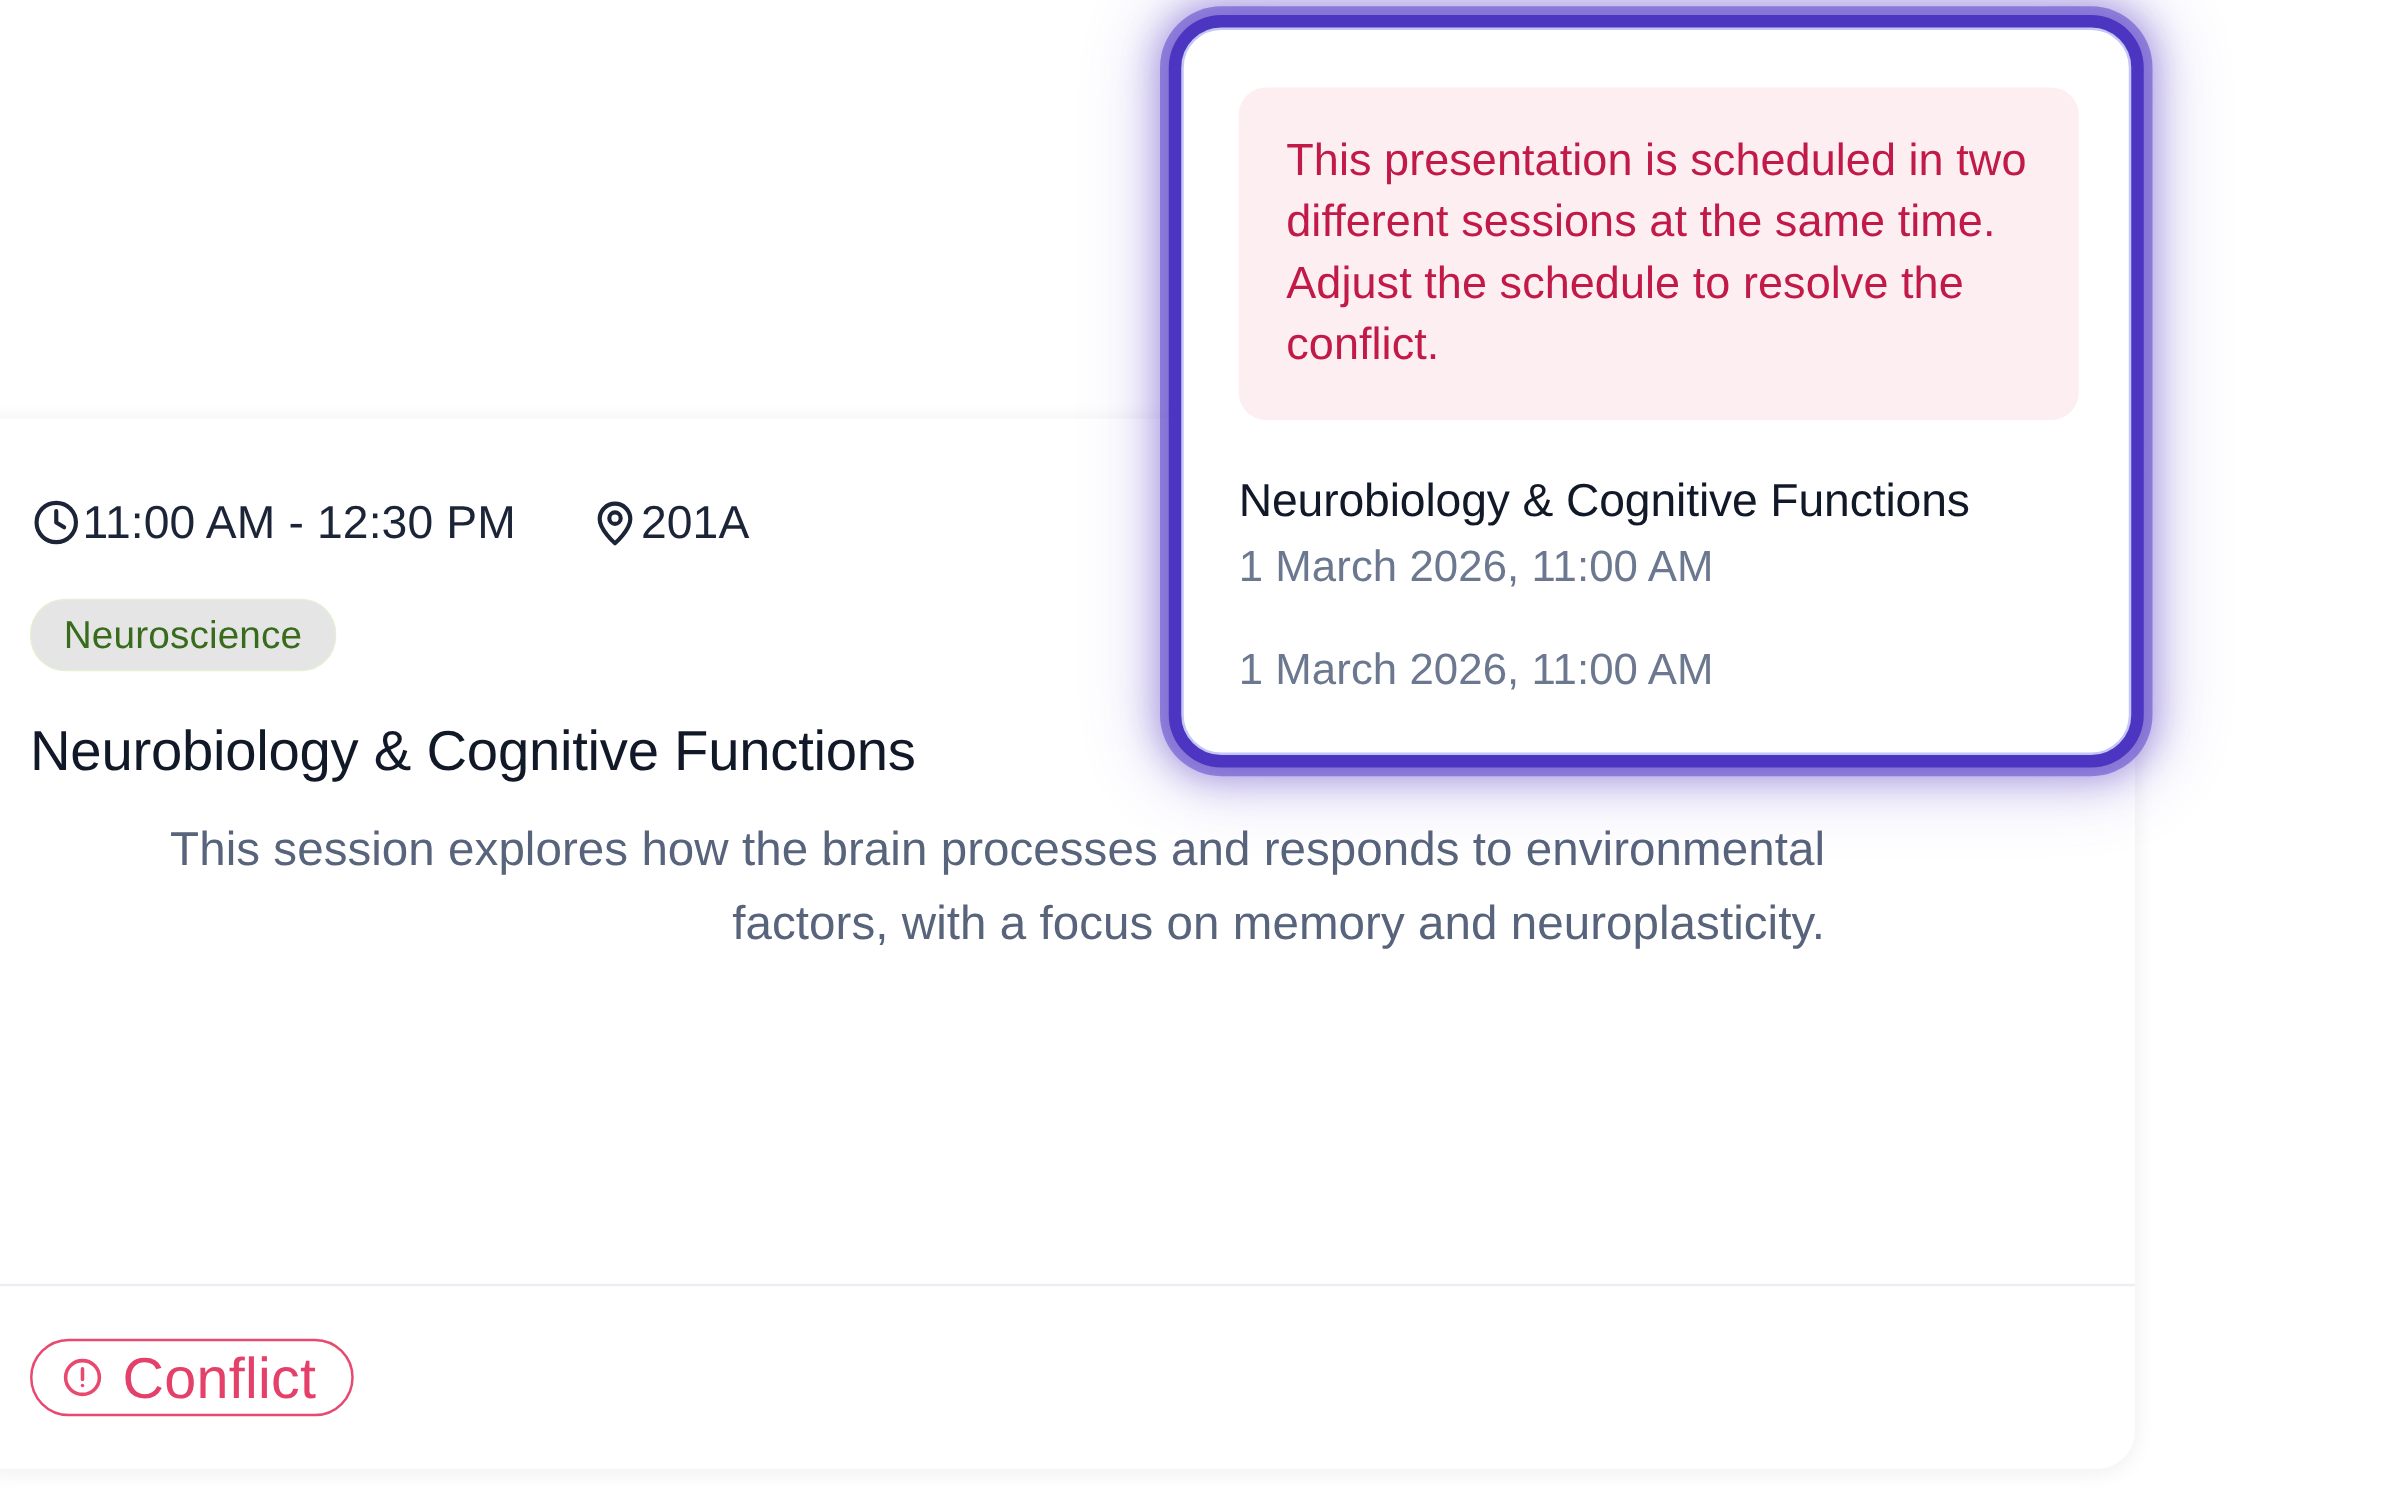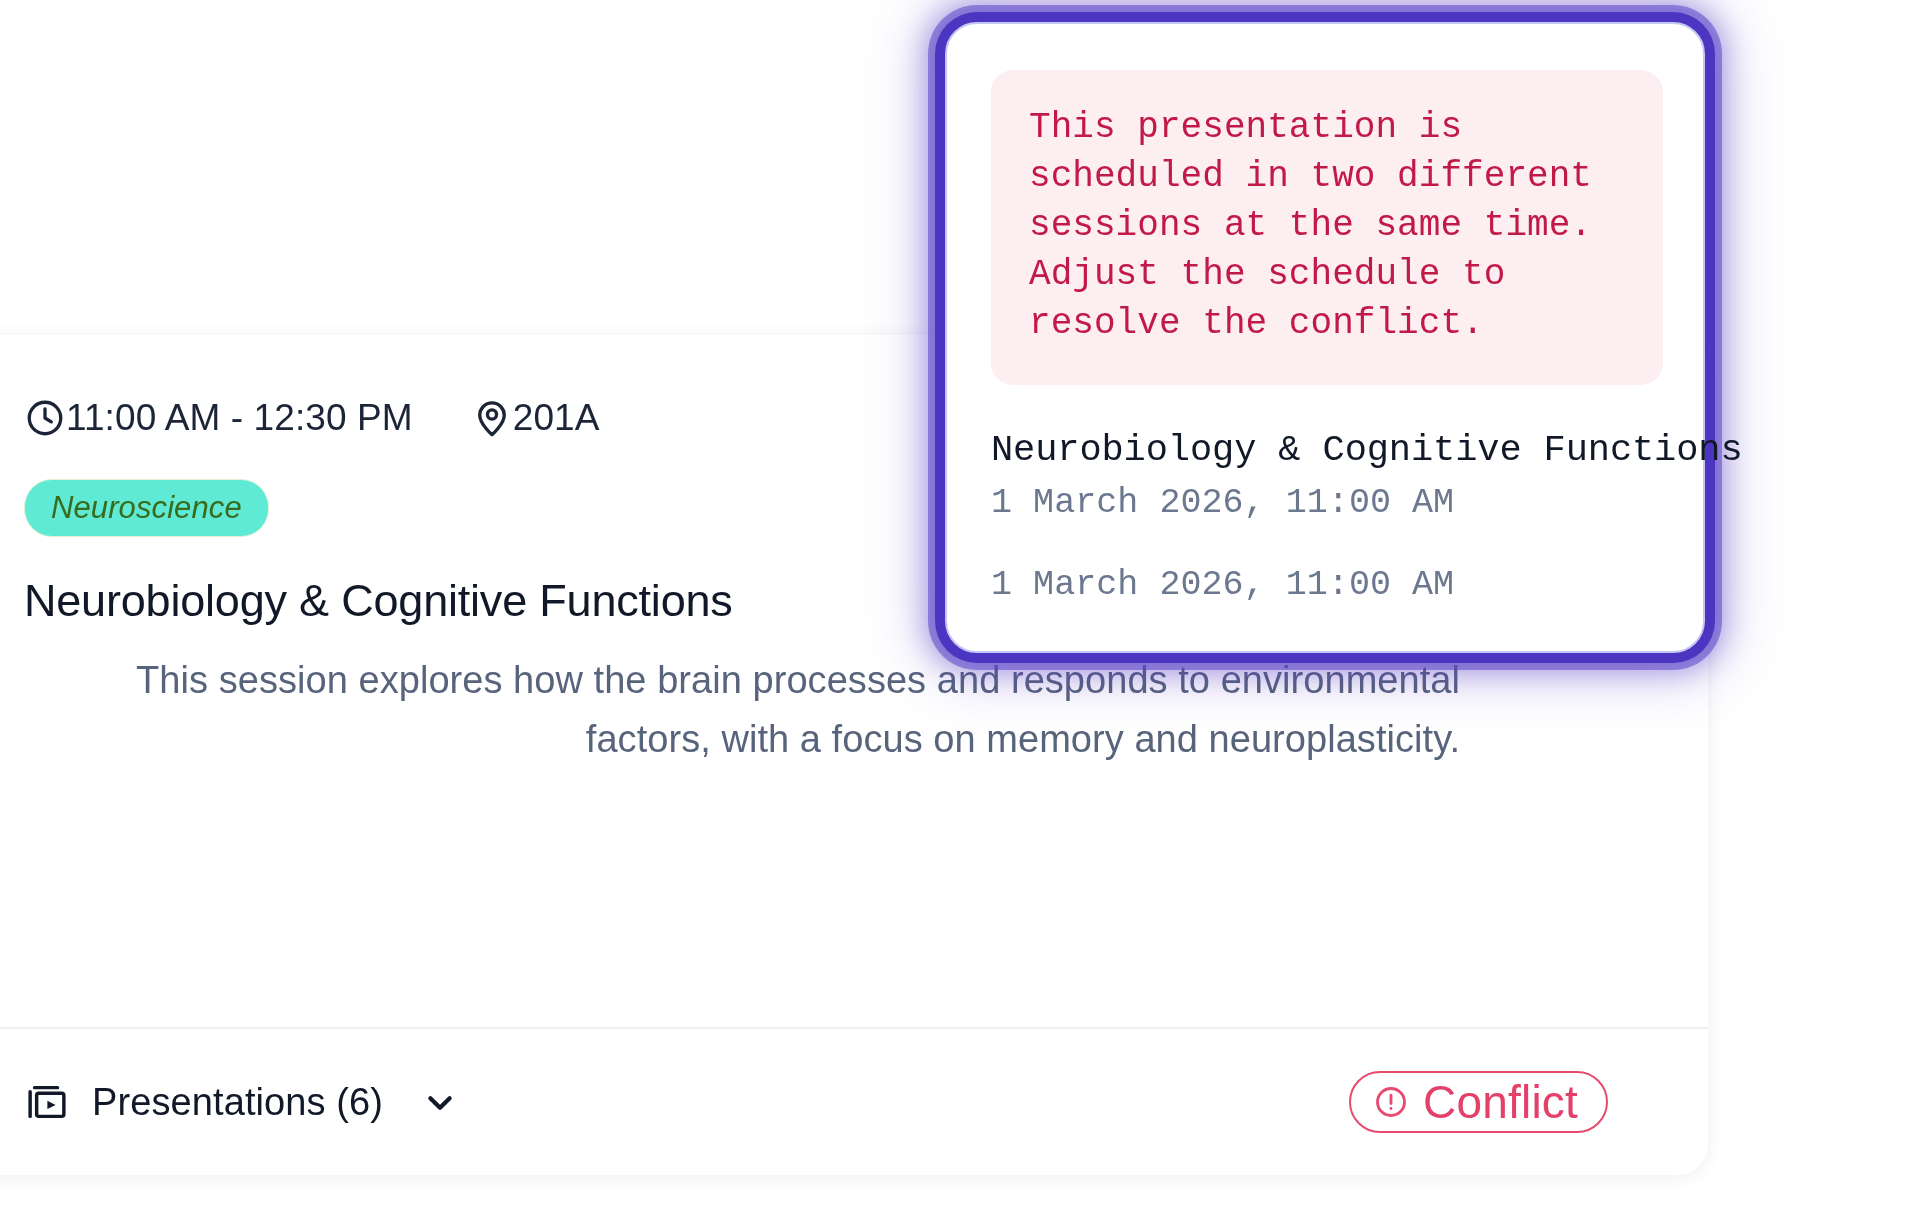--- a/index.html
+++ b/index.html
@@ -59,26 +59,25 @@
 
   
   .chip-row { margin-bottom: 38px; }
   .topic-chip {
     display: inline-flex;
     align-items: center;
     justify-content: center;
     height: 56px;
     padding: 0 26px;
     border-radius: 28px;
-    background: #5eead4;
+    background: #e5e5e5;
     border: 1.5px solid #e3f0d2;
     color: #386b1c;
     font-size: 31px;
     letter-spacing: 0.1px;
-    font-style: italic;
   }
 
   
   .session-title {
     font-size: 45px;
     color: #111827;
     letter-spacing: -0.2px;
     margin: 0 0 24px 0;
     white-space: nowrap;
     font-weight: 400;
@@ -151,21 +150,20 @@
     border-radius: 32px;
     background: #ffffff;
     border: 2px solid #c3c7f5;
     box-sizing: border-box;
     padding: 46px 40px 46px 44px;
     box-shadow:
       0 0 0 10px rgba(72, 48, 190, 0.92),
       0 0 0 17px rgba(92, 70, 200, 0.55),
       0 0 26px 20px rgba(82, 58, 196, 0.40),
       0 0 52px 32px rgba(86, 62, 198, 0.18);
-    font-family: Liberation Mono, monospace;
   }
 
   .alert-box {
     background: #fdeef1;
     border-radius: 22px;
     padding: 34px 34px 36px 38px;
     margin-bottom: 44px;
   }
   .alert-text {
     font-size: 36px;
@@ -231,36 +229,20 @@
       </div>
 
       <h2 class="session-title">Neurobiology &amp; Cognitive Functions</h2>
 
       <p class="session-desc">This session explores how the brain processes and responds to environmental factors, with a focus on memory and neuroplasticity.</p>
 
     </div>
 
     <div class="card-footer">
 
-      <button class="presentations-toggle">
-        <span class="icon">
-          <svg class="icon-svg" width="46" height="46" viewBox="0 0 24 24" fill="none" stroke="#111827" stroke-width="1.8" stroke-linecap="round" stroke-linejoin="round">
-            <path d="M5.5 4.5h12"></path>
-            <path d="M3.2 6.6v12.9"></path>
-            <rect x="6.6" y="7.4" width="14.2" height="12.1" rx="1.1"></rect>
-            <path d="M12.2 11.3l4.3 2.2-4.3 2.2z" fill="#111827" stroke="none"></path>
-          </svg>
-        </span>
-        <span class="presentations-label">Presentations (6)</span>
-        <span class="chevron-wrap">
-          <svg class="icon-svg" width="42" height="42" viewBox="0 0 24 24" fill="none" stroke="#111827" stroke-width="2.4" stroke-linecap="round" stroke-linejoin="round">
-            <polyline points="6.5 9.8 12 15.3 17.5 9.8"></polyline>
-          </svg>
-        </span>
-      </button>
 
       <span class="conflict-badge">
         <span class="icon">
           <svg class="icon-svg" width="36" height="36" viewBox="0 0 24 24" fill="none" stroke="#e84a6f" stroke-width="1.9" stroke-linecap="round" stroke-linejoin="round">
             <circle cx="12" cy="12" r="9"></circle>
             <line x1="12" y1="7.4" x2="12" y2="13"></line>
             <circle cx="12" cy="16.3" r="0.95" fill="#e84a6f" stroke="none"></circle>
           </svg>
         </span>
         <span>Conflict</span>

